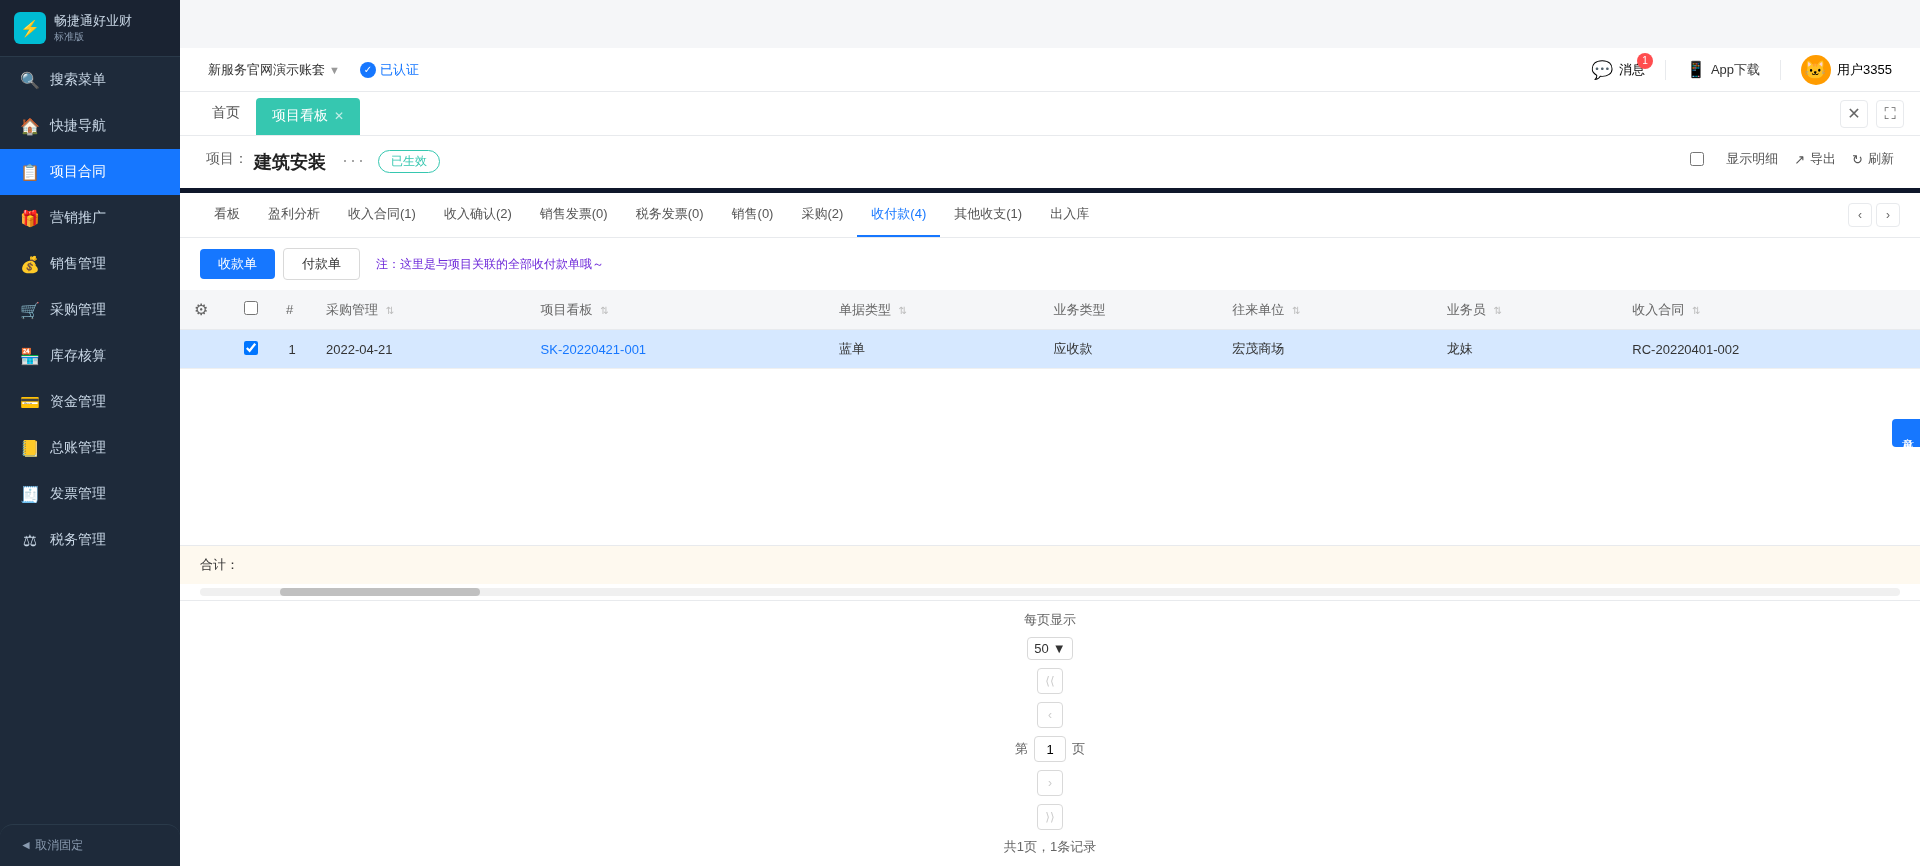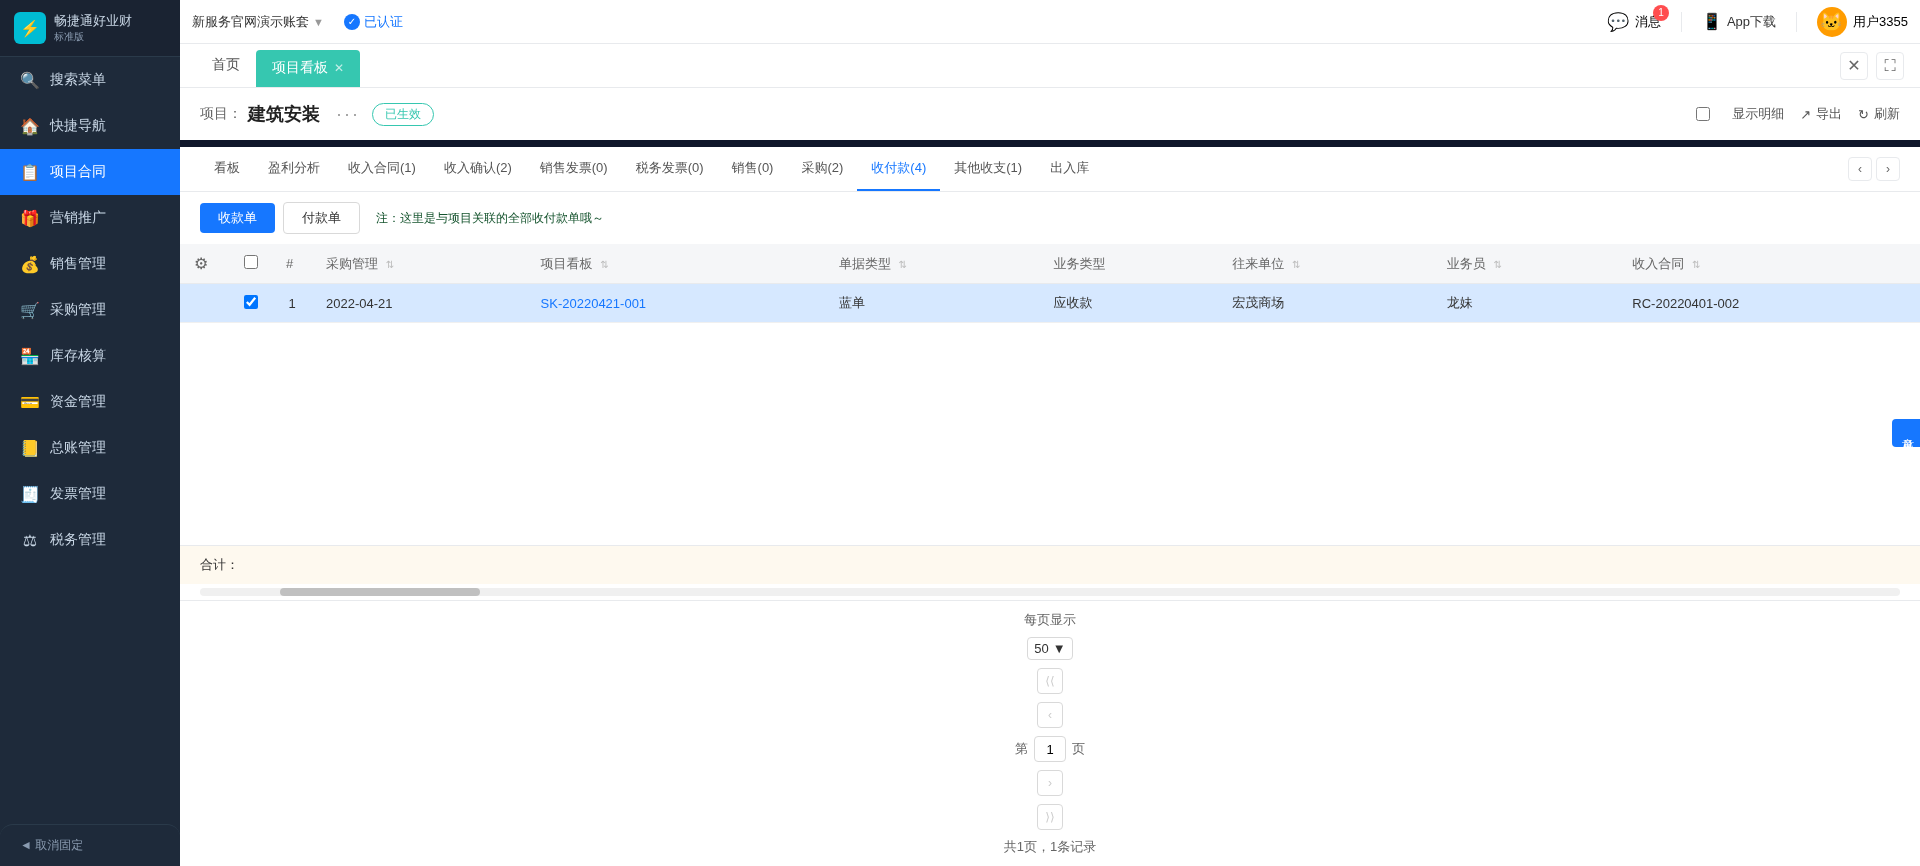--- a/index.html
+++ b/index.html
@@ -85,23 +85,24 @@
       background: #f5f6f8;
       overflow: hidden;
     }
 
     
     .topbar {
       background: #fff;
       height: 44px;
       display: flex;
       align-items: center;
-      padding: 0 12px;
+      padding: 0 28px;
       border-bottom: 1px solid #e8eaed;
       flex-shrink: 0;
+      margin-top: 48px;
     }
     .topbar-left {
       display: flex;
       align-items: center;
       flex: 1;
     }
     .topbar-account {
       display: flex;
       align-items: center;
       font-size: 13px;
@@ -245,23 +246,23 @@
       overflow: hidden;
       display: flex;
       flex-direction: column;
       background: #fff;
       margin: 0;
     }
 
     
     .project-header {
       display: flex;
-      align-items: center;
-      padding: 14px 20px;
-      border-bottom: 7px solid #0f172a;
+      align-items: flex-start;
+      padding: 14px 26px;
+      border-bottom: 5px solid #0f172a;
       background: #fff;
       flex-shrink: 0;
     }
     .project-title {
       font-size: 18px;
       font-weight: bold;
       color: #222;
     }
     .project-label {
       font-size: 14px;
@@ -375,21 +376,21 @@
     .btn-default {
       background: white;
       color: #333;
       border: 1px solid #d9d9d9;
       padding: 6px 18px;
       border-radius: 4px;
       cursor: pointer;
       font-size: 13px;
     }
     .note-text {
-      color: #14532d;
+      color: #6d28d9;
       font-size: 12px;
       margin-left: 8px;
     }
 
     
     .table-wrap {
       flex: 1;
       overflow: auto;
       padding: 0 0 0 0;
     }

